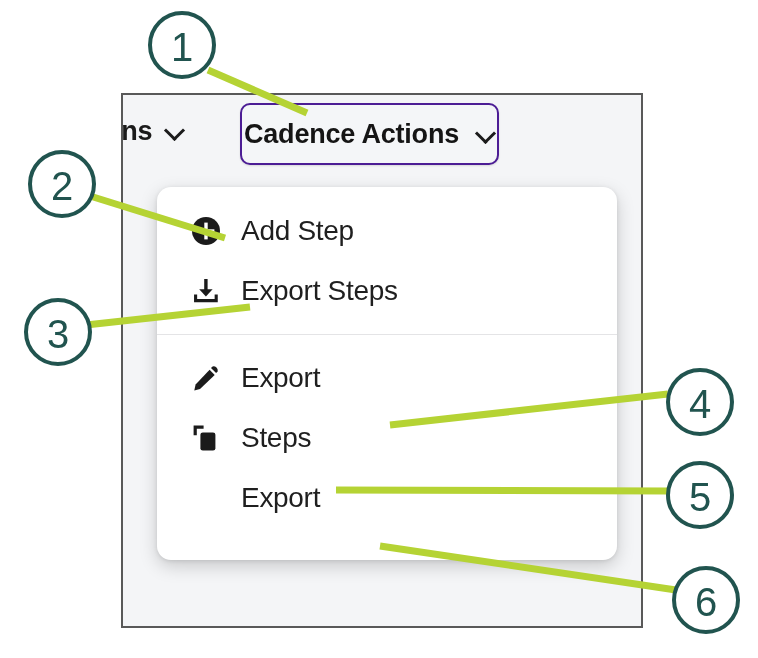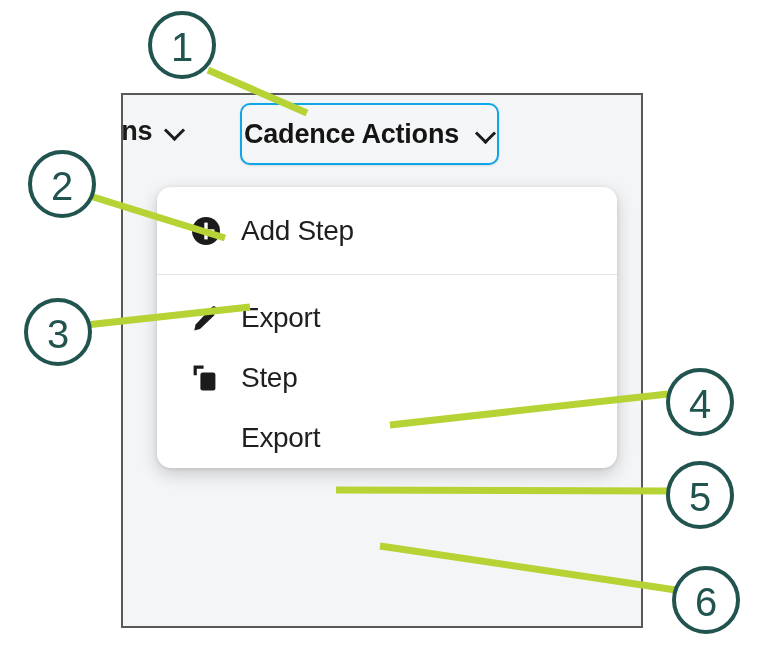--- a/index.html
+++ b/index.html
@@ -53,21 +53,21 @@
     white-space: nowrap;
   }
 
   #cadence-actions-button {
     position: absolute;
     left: 117px;
     top: 8px;
     width: 259px;
     height: 62px;
     box-sizing: border-box;
-    border: 2px solid #0ea5e9;
+    border: 2px solid #4c1d95;
     border-radius: 10px;
     background: #f4f6f8;
     display: flex;
     align-items: center;
     justify-content: center;
     gap: 17px;
     box-shadow: 0 1px 2px rgba(0,0,0,0.12);
   }
   #cadence-actions-button .btn-label {
     font-size: 27px;
@@ -98,21 +98,21 @@
 
   
   #dropdown-menu {
     position: absolute;
     left: 34px;
     top: 92px;
     width: 460px;
     background: #ffffff;
     border-radius: 14px;
     box-shadow: 0 6px 18px rgba(0,0,0,0.18), 0 1px 4px rgba(0,0,0,0.10);
-    padding: 14px 0 0 0;
+    padding: 14px 0 32px 0;
     box-sizing: border-box;
   }
 
   .menu-item {
     display: flex;
     align-items: center;
     height: 60px;
     padding: 0 0 0 32px;
     box-sizing: border-box;
   }
@@ -179,41 +179,51 @@
       <span class="mi-icon">
         <svg width="32" height="32" viewBox="0 0 32 32">
           <circle cx="16" cy="16" r="14" fill="#1b1b1b"></circle>
           <rect x="14.3" y="7.6" width="3.4" height="16.8" fill="#ffffff"></rect>
           <rect x="7.6" y="14.3" width="16.8" height="3.4" fill="#ffffff"></rect>
         </svg>
       </span>
       <span class="mi-label">Add Step</span>
     </div>
 
+    <div class="menu-item">
+      <span class="mi-icon">
+        <svg width="30" height="30" viewBox="0 0 30 30">
+          <rect x="13.2" y="3" width="3.4" height="13" fill="#1b1b1b"></rect>
+          <path d="M8.2 13.2 L14.9 20.4 L21.6 13.2 Z" fill="#1b1b1b"></path>
+          <path d="M4.6 18.5 L4.6 24.6 L25.2 24.6 L25.2 18.5" fill="none" stroke="#1b1b1b" stroke-width="3.1" stroke-linecap="butt"></path>
+        </svg>
+      </span>
+      <span class="mi-label">Export Steps</span>
+    </div>
 
     <div class="menu-divider"></div>
 
     <div class="menu-item">
       <span class="mi-icon">
         <svg width="30" height="30" viewBox="0 0 30 30">
           <path d="M21.6 3.4 a4.4 4.4 0 0 1 5.1 5.1 l-1.6 1.6 -5.1 -5.1 z" fill="#1b1b1b"></path>
           <path d="M18.6 6.8 L23.7 11.9 L9.0 26.0 L3.3 27.4 L4.6 21.4 Z" fill="#1b1b1b"></path>
         </svg>
       </span>
       <span class="mi-label">Export</span>
     </div>
 
     <div class="menu-item">
       <span class="mi-icon">
         <svg width="30" height="30" viewBox="0 0 30 30">
           <path d="M4.2 12.2 L4.2 4.2 L12.6 4.2" fill="none" stroke="#1b1b1b" stroke-width="3.2"></path>
           <rect x="9.4" y="9.4" width="15.0" height="18.2" rx="2.4" fill="#1b1b1b"></rect>
         </svg>
       </span>
-      <span class="mi-label">Step</span>
+      <span class="mi-label">Steps</span>
     </div>
 
     <div class="menu-item">
       <span class="mi-icon empty"></span>
       <span class="mi-label">Export</span>
     </div>
 
   </div>
 </div>
 

